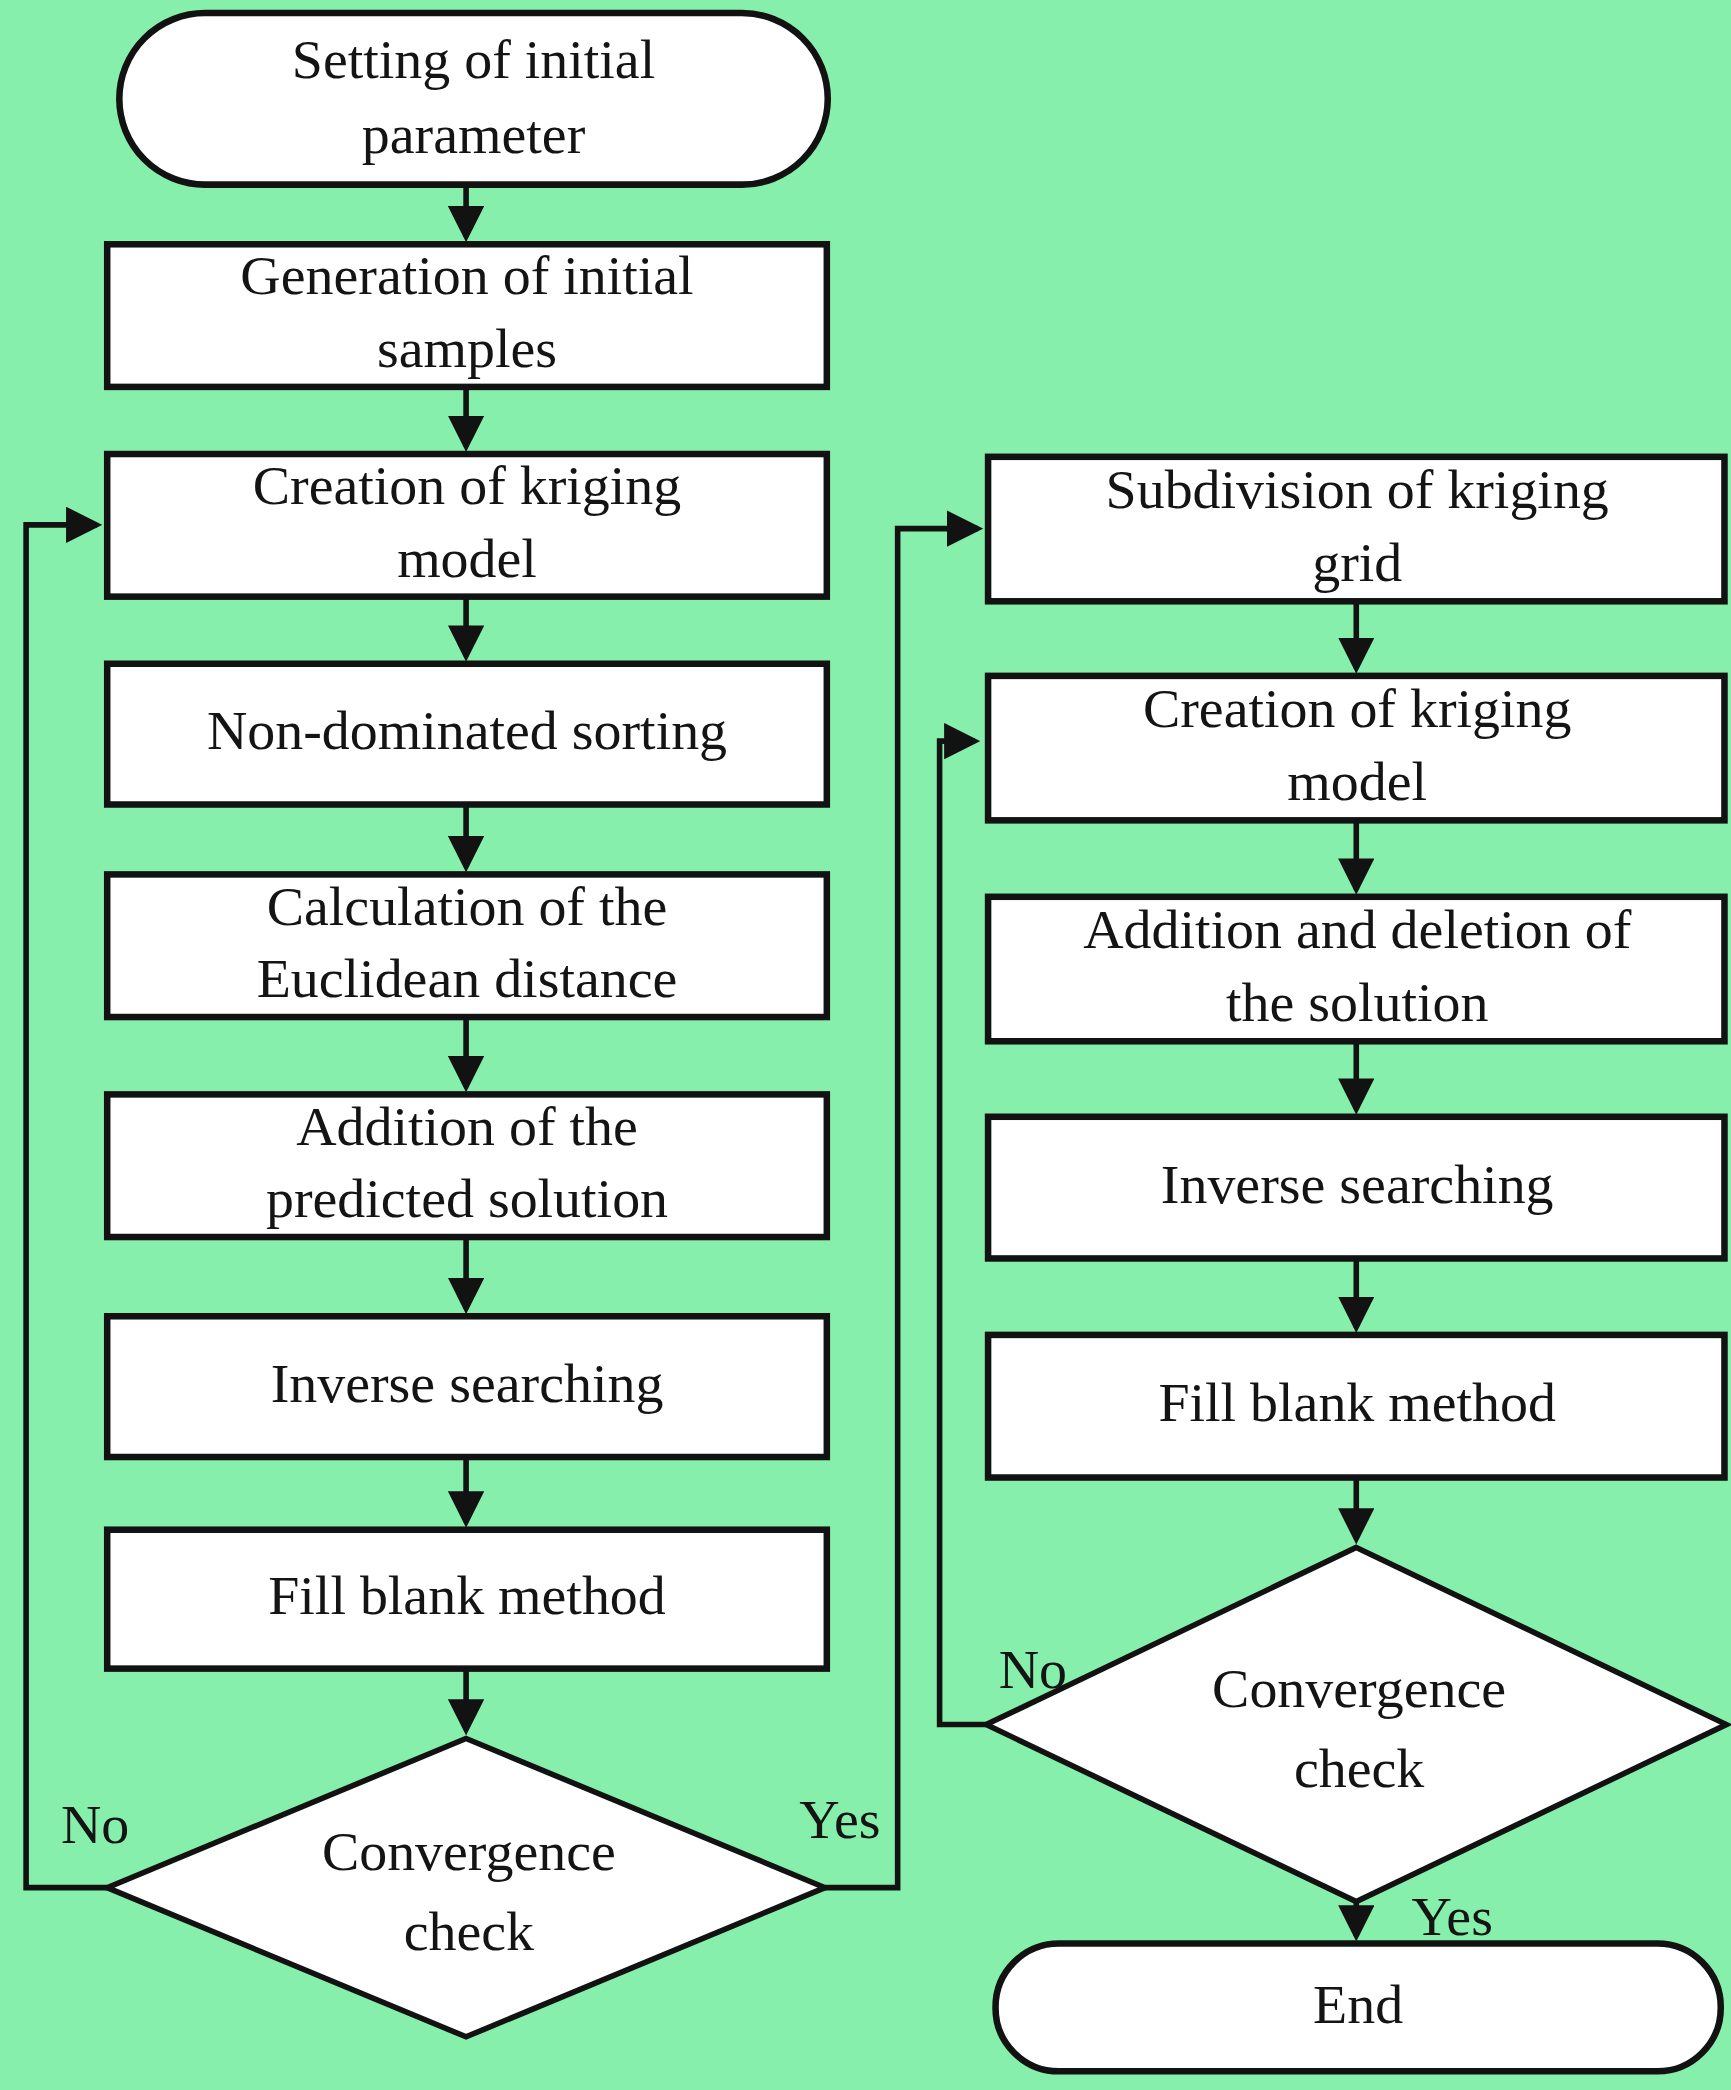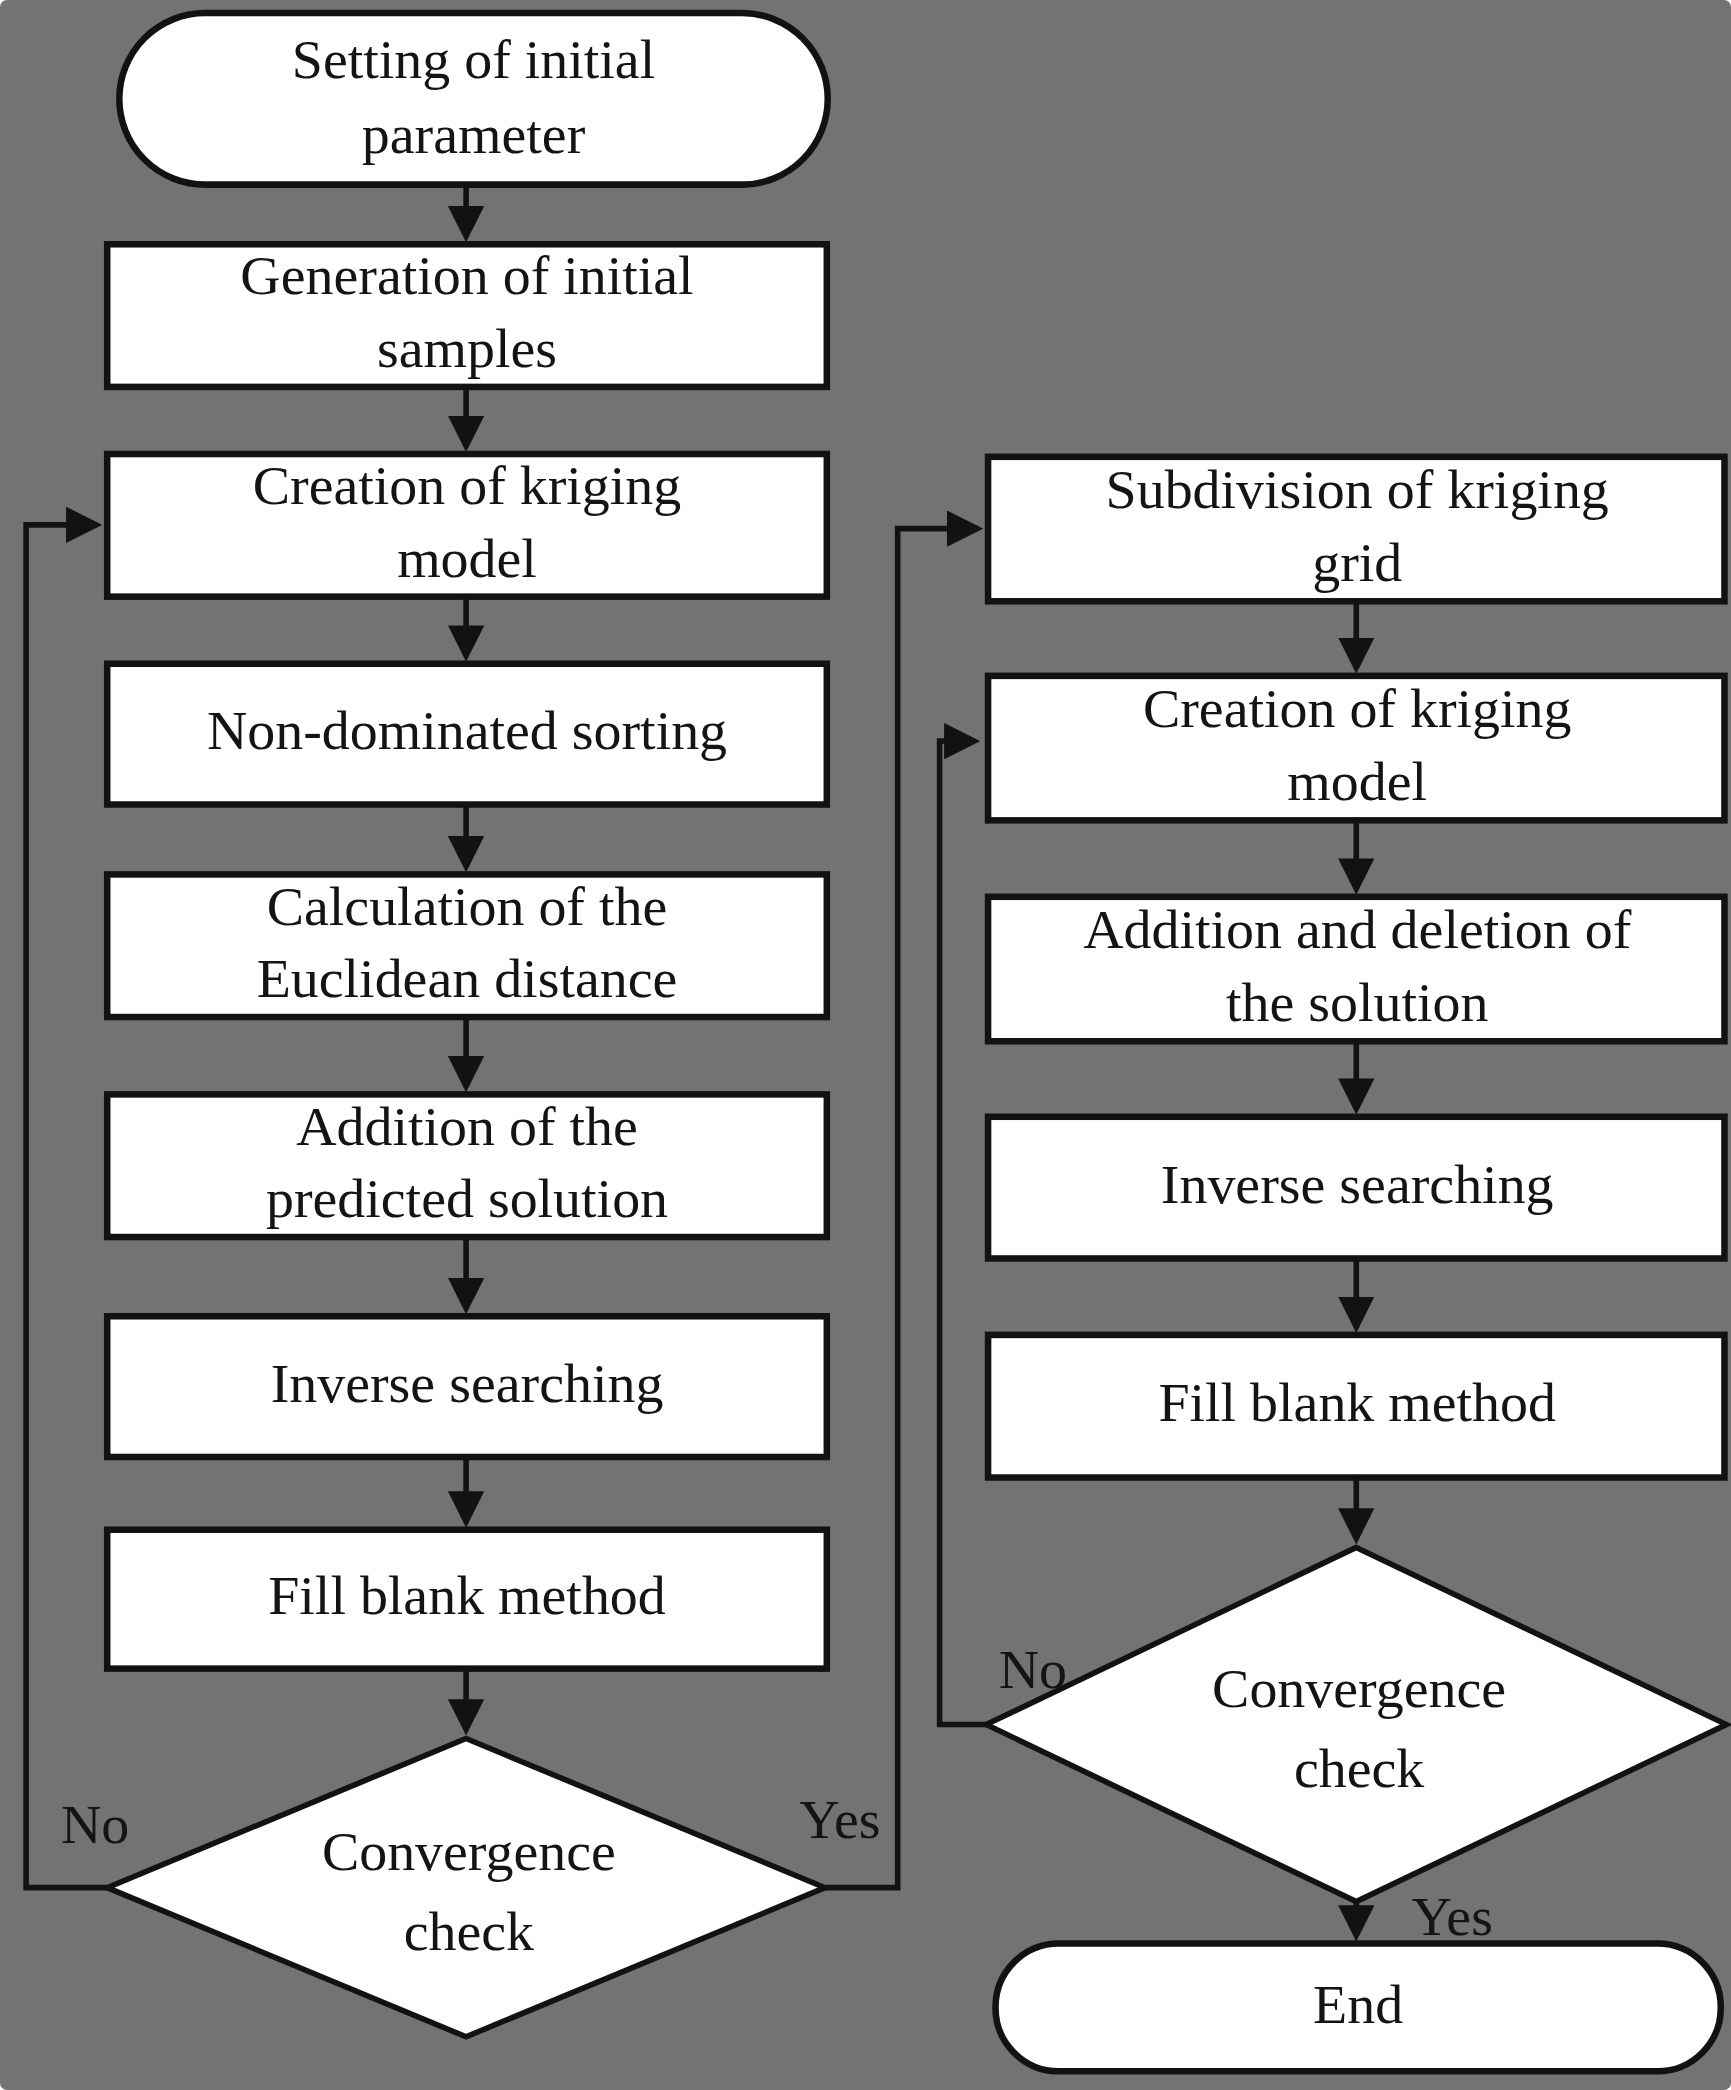--- a/index.html
+++ b/index.html
@@ -1,16 +1,16 @@
 <!DOCTYPE html>
 <html style="font-size:15px"><head>
 <meta charset="utf-8">
 <style>
   html,body{margin:0;padding:0;background:#ffffff;}
-  .canvas{position:relative;width:1731px;height:2090px;background:#737373;overflow:hidden;border-radius:7px;}
+  .canvas{position:relative;width:1731px;height:2090px;background:#86efac;overflow:hidden;}
   svg{position:absolute;left:0;top:0;}
   .shape{fill:#ffffff;stroke:#121212;stroke-width:7;}
   .shape-thin{fill:#ffffff;stroke:#121212;stroke-width:6;}
   .edge{fill:none;stroke:#121212;stroke-width:6;}
   text{font-family:"Liberation Serif","DejaVu Serif",serif;font-size:60px;fill:#141414;
        text-anchor:middle;dominant-baseline:middle;}
   .branch-label{font-size:60px;}
 </style>
 </head>
 <body>

